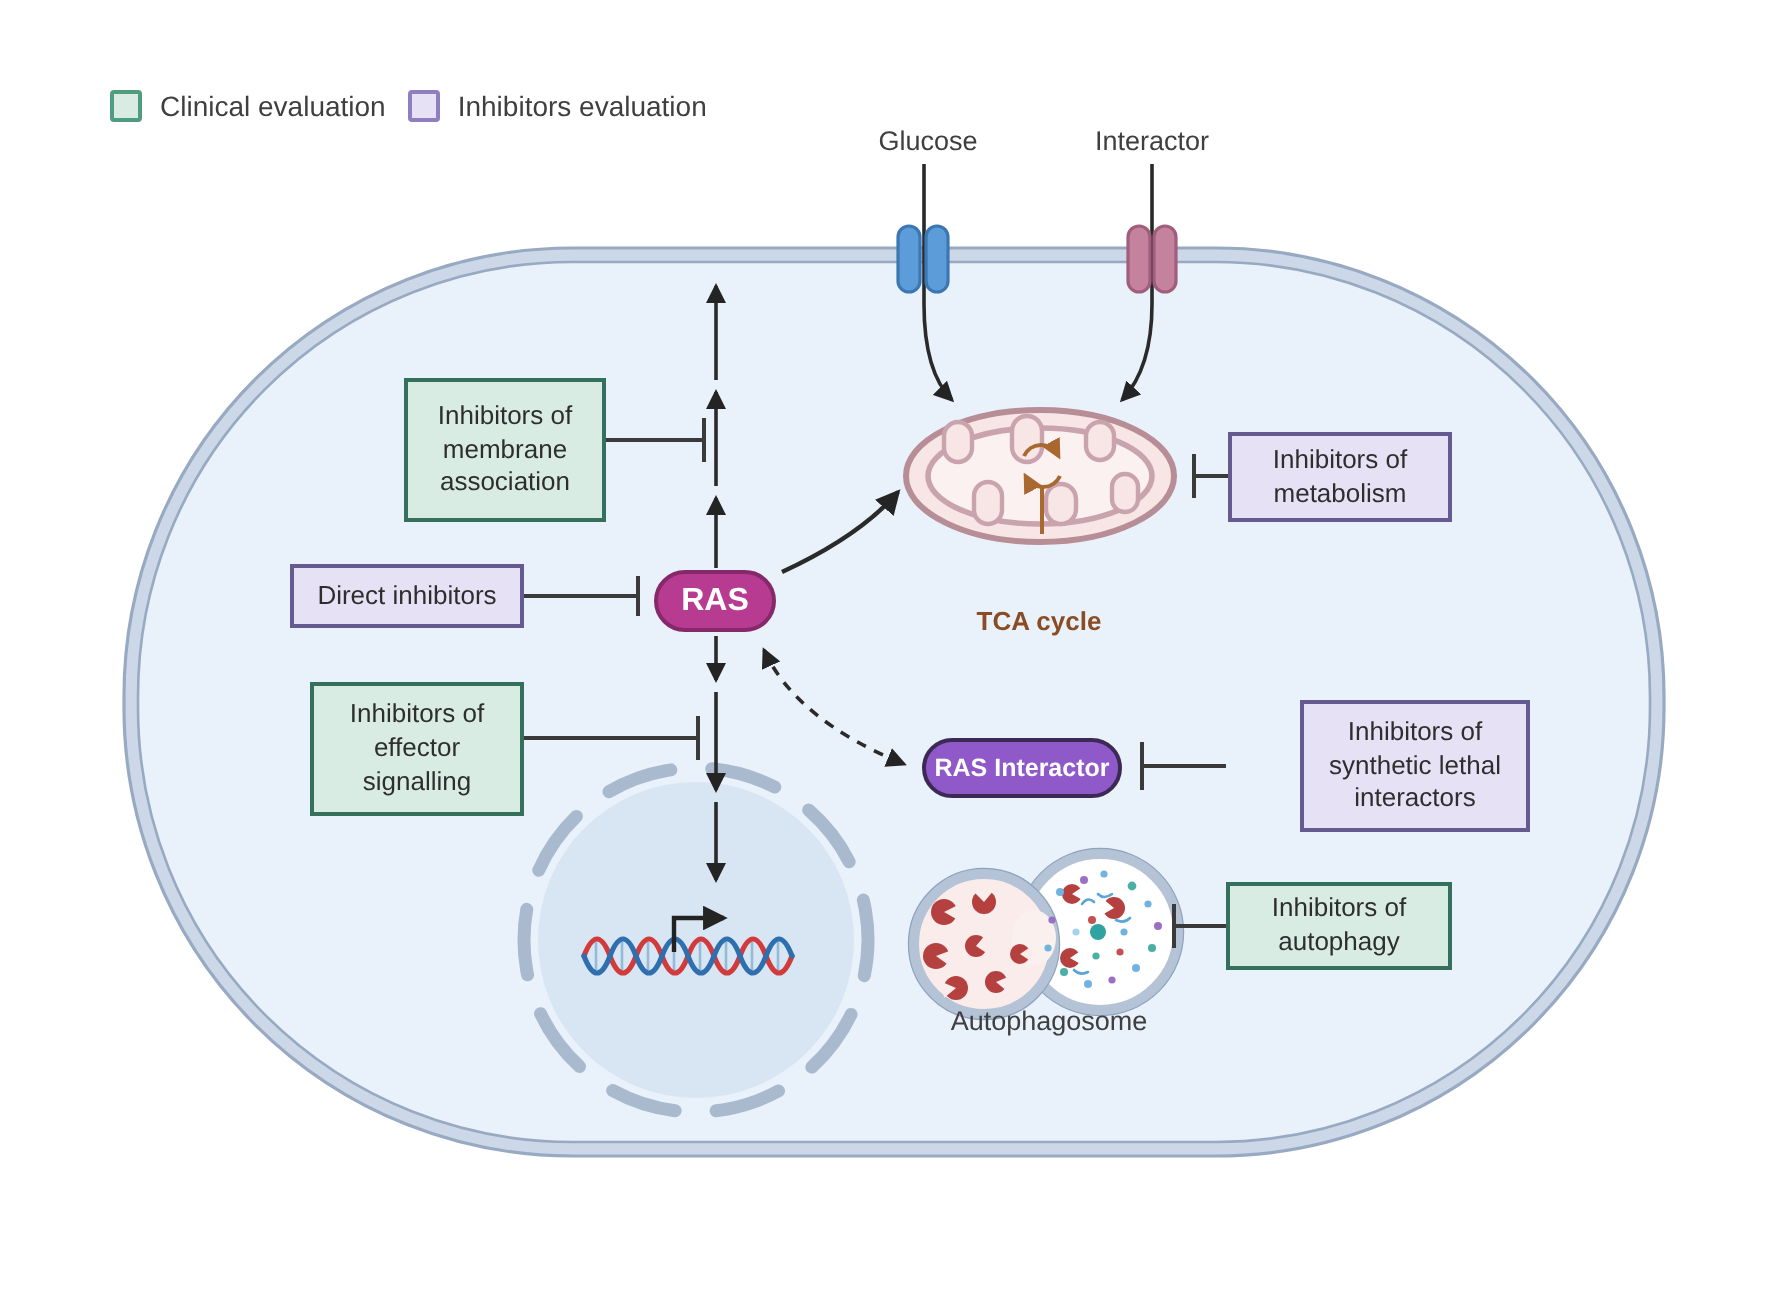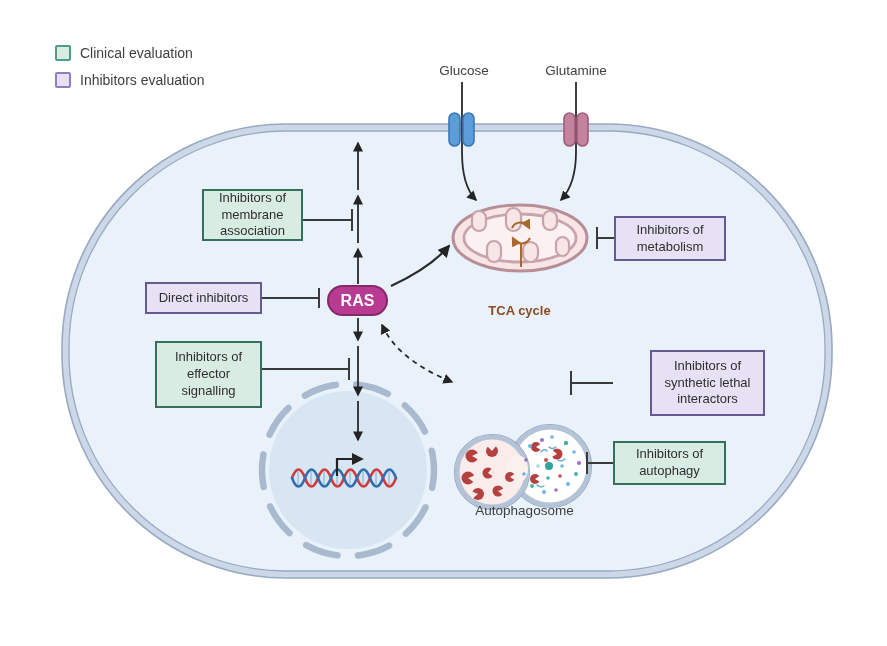--- a/index.html
+++ b/index.html
@@ -3,21 +3,21 @@
 <meta charset="utf-8">
 <style>
   html,body{margin:0;padding:0;background:#ffffff;}
   .stage{
     position:relative;width:887px;height:646px;background:#ffffff;overflow:hidden;
     font-family:"Liberation Sans", sans-serif;color:var(--text,#3f3f3f);
   }
   .stage svg{position:absolute;left:0;top:0;}
   .overlay{position:absolute;z-index:2;}
   
-  .legend{left:55px;top:45px;display:flex;flex-direction:column;gap:11px;}
+  .legend{left:55px;top:45px;display:flex;flex-direction:row;gap:11px;}
   .legend-row{display:flex;align-items:center;gap:9px;font-size:14px;color:var(--text);}
   .swatch{width:12px;height:12px;border-radius:2px;display:inline-block;}
   .swatch.clinical{background:var(--clinical_fill);border:2px solid var(--clinical_swatch_border);}
   .swatch.preclinical{background:var(--preclinical_fill);border:2px solid var(--preclinical_swatch_border);}
   
   .box{
     position:absolute;z-index:2;display:flex;align-items:center;justify-content:center;
     text-align:center;font-size:13px;line-height:1.3;color:#2e2e2e;padding:2px 4px;box-sizing:border-box;
   }
   .box.clinical{background:var(--clinical_fill);border:2px solid var(--clinical_border);}
@@ -202,26 +202,27 @@
       <span class="swatch clinical"></span>
       <span>Clinical evaluation</span>
     </div>
     <div class="legend-row">
       <span class="swatch preclinical"></span>
       <span>Inhibitors evaluation</span>
     </div>
   </div>
 
   <div class="lbl" style="left:428px;top:63px;width:72px;">Glucose</div>
-  <div class="lbl" style="left:540px;top:63px;width:72px;">Glutamine</div>
+  <div class="lbl" style="left:540px;top:63px;width:72px;">Interactor</div>
   <div class="lbl tca" style="left:472px;top:270px;width:95px;">TCA cycle</div>
   <div class="lbl" style="left:462px;top:503px;width:125px;">Autophagosome</div>
 
-  <div class="box clinical" style="left:202px;top:189px;width:101px;height:52px;">Inhibitors of membrane association</div>
+  <div class="box clinical" style="left:202px;top:189px;width:101px;height:72px;">Inhibitors of membrane association</div>
   <div class="box preclinical" style="left:145px;top:282px;width:117px;height:32px;">Direct inhibitors</div>
   <div class="box preclinical" style="left:614px;top:216px;width:112px;height:45px;">Inhibitors of metabolism</div>
   <div class="box clinical" style="left:155px;top:341px;width:107px;height:67px;">Inhibitors of effector signalling</div>
   <div class="box preclinical" style="left:613px;top:350px;width:115px;height:66px;margin-left:37px;">Inhibitors of synthetic lethal interactors</div>
   <div class="box clinical" style="left:613px;top:441px;width:113px;height:44px;">Inhibitors of autophagy</div>
 
   <div class="pill ras" style="left:327px;top:285px;width:61px;height:31px;">RAS</div>
+  <div class="pill interactor" style="left:461px;top:369px;width:100px;height:30px;">RAS Interactor</div>
 
 </div>
 
 </body></html>

